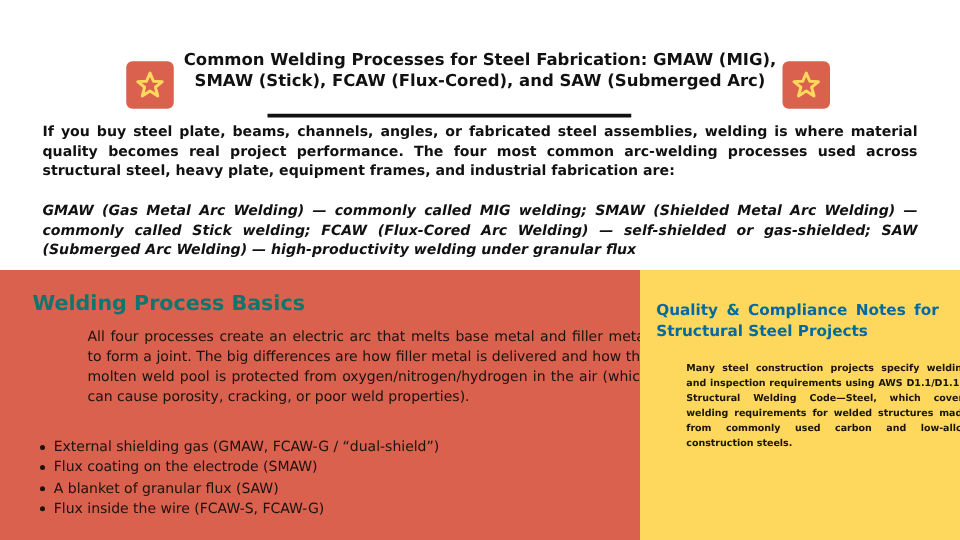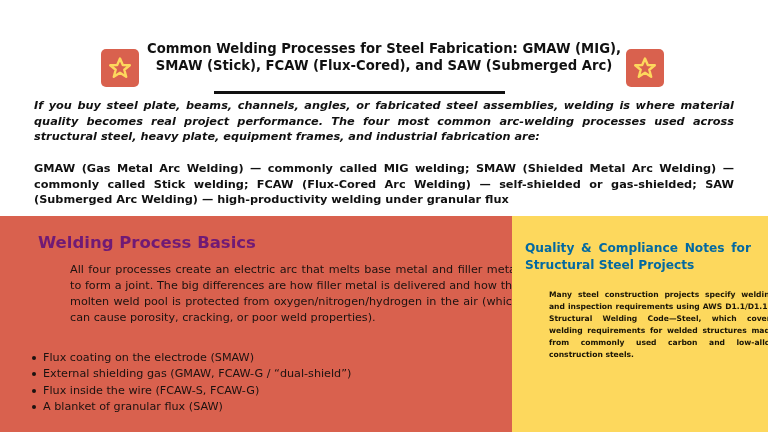--- a/index.html
+++ b/index.html
@@ -21,36 +21,36 @@
       position: absolute; left: 145px; top: 40px; width: 478px;
       text-align: center; font-weight: 700; font-size: 13.2px; line-height: 17px;
       color: #111;
     }
     .title-rule {
       position: absolute; left: 214px; top: 91px; width: 291px; height: 3px; background: #111;
     }
 
     .intro {
       position: absolute; left: 34px; top: 98px; width: 700px;
-      font-style: italic; font-weight: 700; font-size: 11.3px; line-height: 15.5px;
+      font-weight: 700; font-size: 11.3px; line-height: 15.5px;
       text-align: justify; text-align-last: left; color: #111;
     }
     .processes {
       position: absolute; left: 34px; top: 161px; width: 700px;
-      font-weight: 700; font-size: 11.3px; line-height: 15.5px;
+      font-style: italic; font-weight: 700; font-size: 11.3px; line-height: 15.5px;
       text-align: justify; text-align-last: left; color: #111;
     }
 
     .panel-basics {
       position: absolute; left: 0; top: 216px; width: 512px; height: 216px;
       background: #D9614E;
     }
     .basics-heading {
       position: absolute; left: 26px; top: 232px;
-      font-weight: 700; font-size: 16.5px; line-height: 22px; color: #701a75; margin-left: 12px;
+      font-weight: 700; font-size: 16.5px; line-height: 22px; color: #0f766e;
     }
     .basics-body {
       position: absolute; left: 26px; top: 262px; width: 449px;
       font-size: 11.2px; line-height: 16px; color: #1c1210;
       text-align: justify; text-align-last: left; margin-left: 44px;
     }
     .basics-list {
       position: absolute; left: 32px; top: 350px; width: 450px;
       list-style: none; font-size: 11.2px; line-height: 16.3px; color: #1c1210;
     }
@@ -94,21 +94,21 @@
   </div>
 
   <p class="intro">If you buy steel plate, beams, channels, angles, or fabricated steel assemblies, welding is where material quality becomes real project performance. The four most common arc-welding processes used across structural steel, heavy plate, equipment frames, and industrial fabrication are:</p>
   <p class="processes">GMAW (Gas Metal Arc Welding) — commonly called MIG welding; SMAW (Shielded Metal Arc Welding) — commonly called Stick welding; FCAW (Flux-Cored Arc Welding) — self-shielded or gas-shielded; SAW (Submerged Arc Welding) — high-productivity welding under granular flux</p>
 </div>
 
 <div class="panel-basics"></div>
 <h2 class="basics-heading">Welding Process Basics</h2>
 <p class="basics-body">All four processes create an electric arc that melts base metal and filler metal to form a joint. The big differences are how filler metal is delivered and how the molten weld pool is protected from oxygen/nitrogen/hydrogen in the air (which can cause porosity, cracking, or poor weld properties).</p>
 <ul class="basics-list">
+  <li><span class="bullet"></span><span>External shielding gas (GMAW, FCAW-G / “dual-shield”)</span></li>
   <li><span class="bullet"></span><span>Flux coating on the electrode (SMAW)</span></li>
-  <li><span class="bullet"></span><span>External shielding gas (GMAW, FCAW-G / “dual-shield”)</span></li>
+  <li><span class="bullet"></span><span>A blanket of granular flux (SAW)</span></li>
   <li><span class="bullet"></span><span>Flux inside the wire (FCAW-S, FCAW-G)</span></li>
-  <li><span class="bullet"></span><span>A blanket of granular flux (SAW)</span></li>
 </ul>
 
 <div class="panel-quality"></div>
 <h3 class="quality-heading">Quality &amp; Compliance Notes for Structural Steel Projects</h3>
 <p class="quality-body">Many steel construction projects specify welding and inspection requirements using AWS D1.1/D1.1M Structural Welding Code—Steel, which covers welding requirements for welded structures made from commonly used carbon and low-alloy construction steels.</p>
 
 </body></html>

